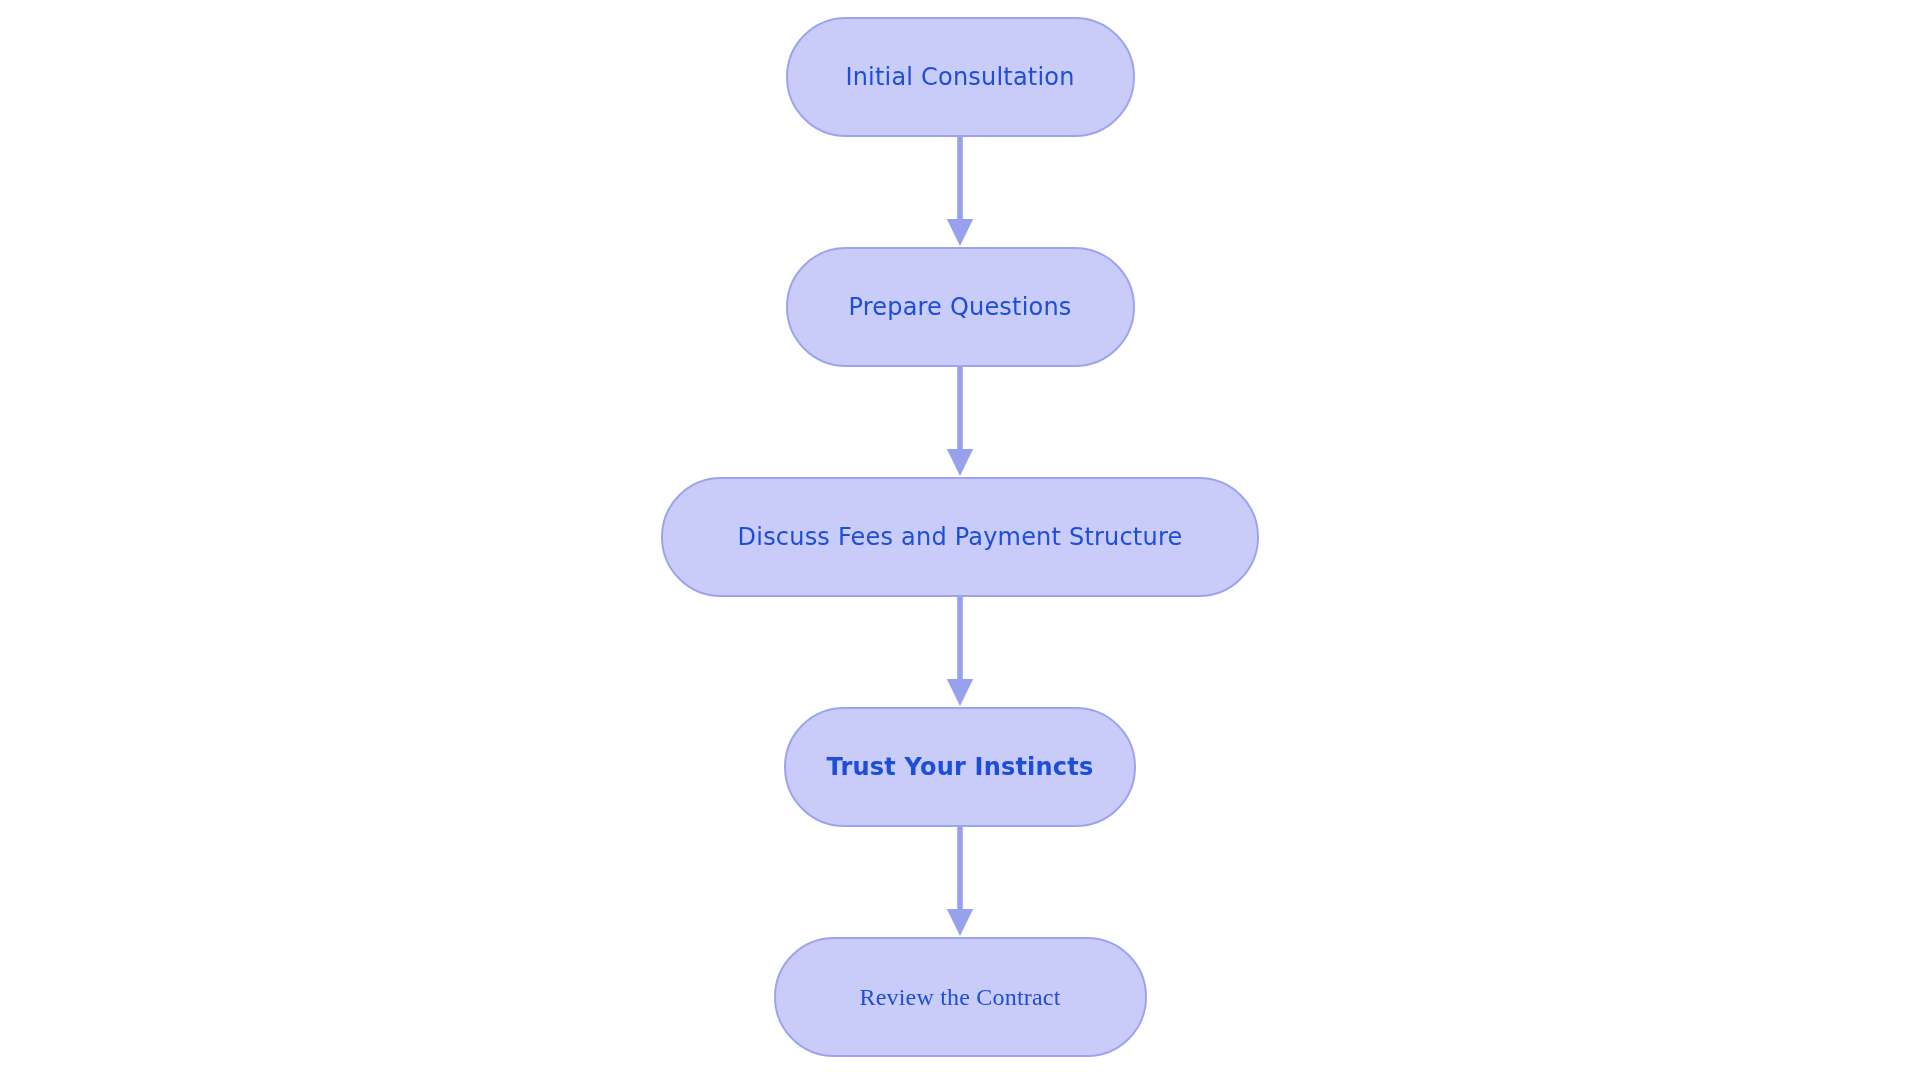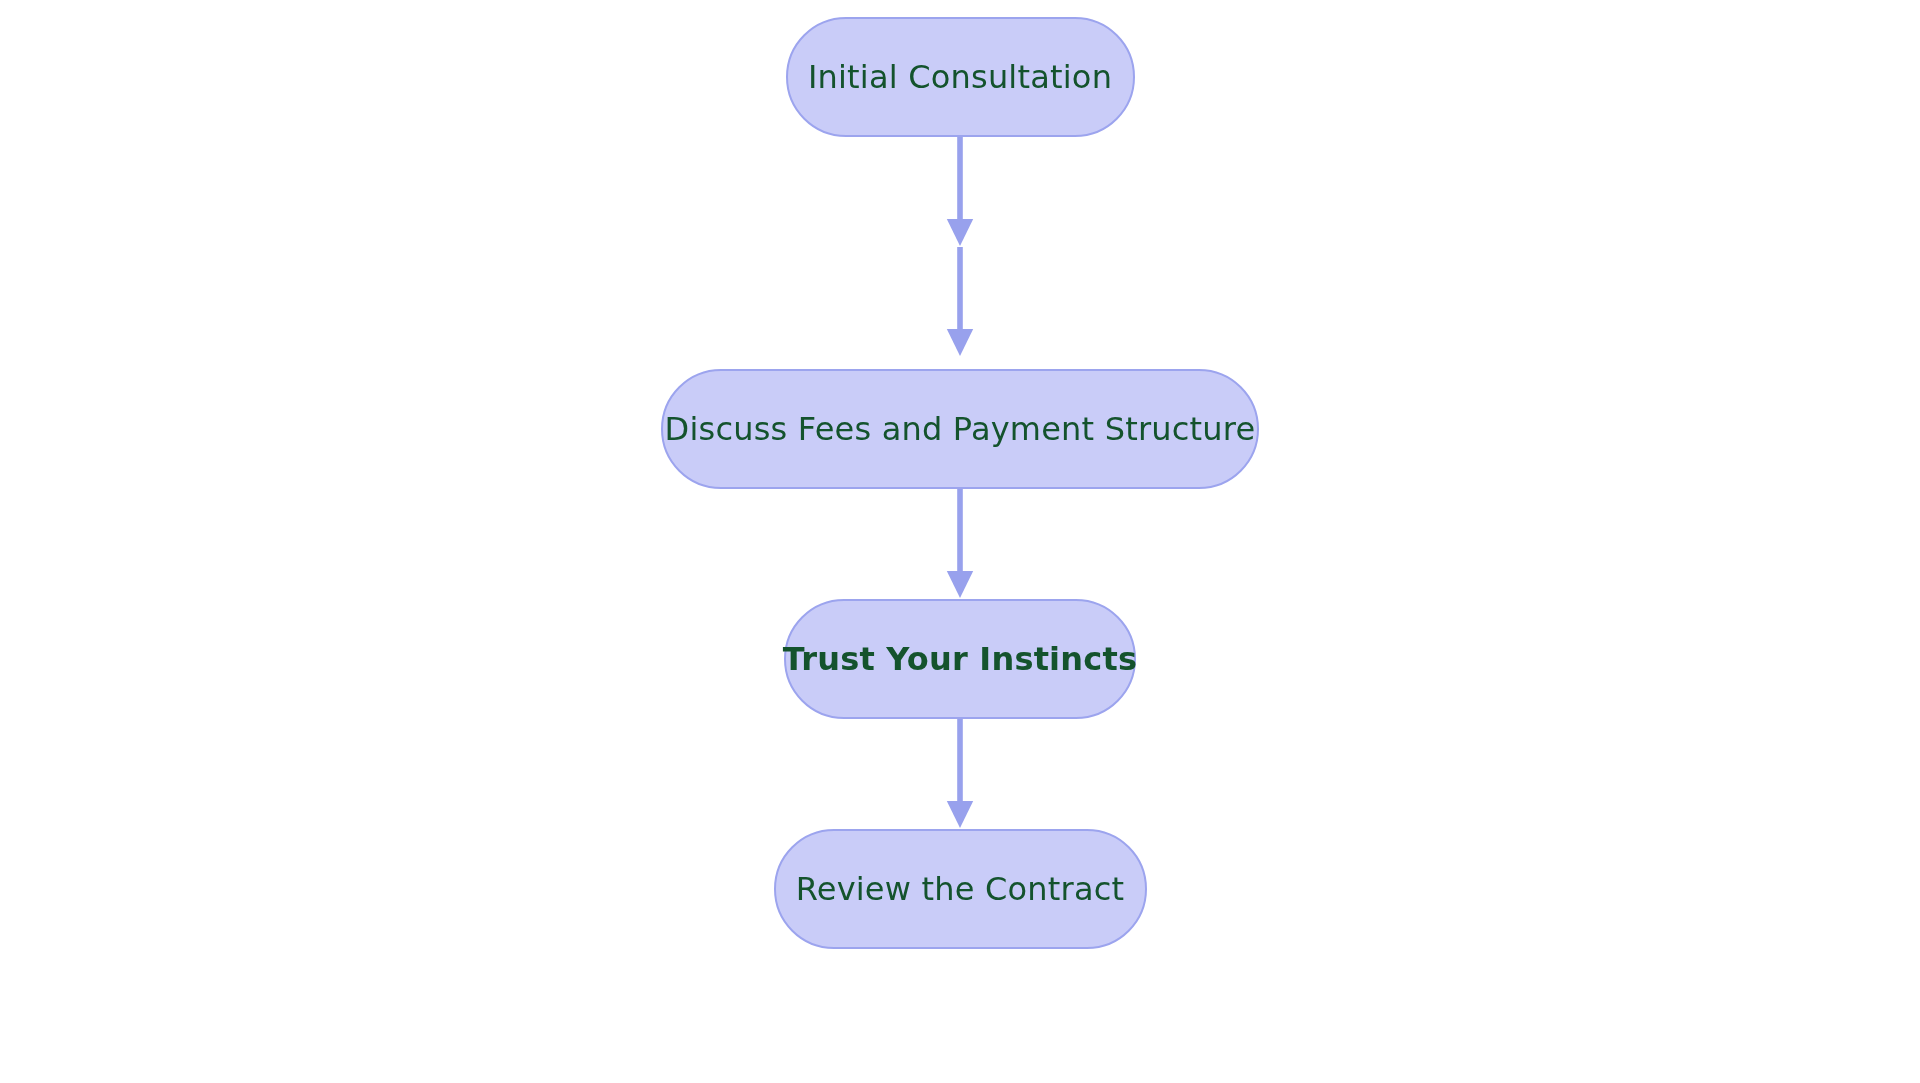--- a/index.html
+++ b/index.html
@@ -23,33 +23,33 @@
     display: flex;
     flex-direction: column;
     align-items: center;
   }
   .node {
     box-sizing: border-box;
     height: 120px;
     border-radius: 60px;
     background: #c9ccf8;
     border: 2px solid #9ca4ee;
-    color: #14532d;
-    font-size: 32px;
+    color: #1d4ed8;
+    font-size: 24px;
     letter-spacing: 0.2px;
     display: flex;
     align-items: center;
     justify-content: center;
     text-align: center;
     white-space: nowrap;
   }
   .node-1, .node-2 { width: 349px; }
-  .node-3 { width: 598px; margin-top: 12px; }
+  .node-3 { width: 598px; }
   .node-4 { width: 352px; font-weight: bold; }
-  .node-5 { width: 373px; }
+  .node-5 { width: 373px; font-family: Liberation Serif, serif; }
   .connector {
     width: 30px;
     height: 110px;
     display: block;
     flex: 0 0 auto;
   }
 </style>
 </head>
 <body>
 
@@ -58,20 +58,23 @@
 
     <div class="node node-1">
       <span>Initial Consultation</span>
     </div>
 
     <svg class="connector" viewBox="0 0 30 110" aria-hidden="true">
       <rect x="12.2" y="0" width="5.6" height="84" fill="#98a1ed"></rect>
       <polygon points="1.8,82 28.2,82 15,109" fill="#98a1ed"></polygon>
     </svg>
 
+    <div class="node node-2">
+      <span>Prepare Questions</span>
+    </div>
 
     <svg class="connector" viewBox="0 0 30 110" aria-hidden="true">
       <rect x="12.2" y="0" width="5.6" height="84" fill="#98a1ed"></rect>
       <polygon points="1.8,82 28.2,82 15,109" fill="#98a1ed"></polygon>
     </svg>
 
     <div class="node node-3">
       <span>Discuss Fees and Payment Structure</span>
     </div>
 

